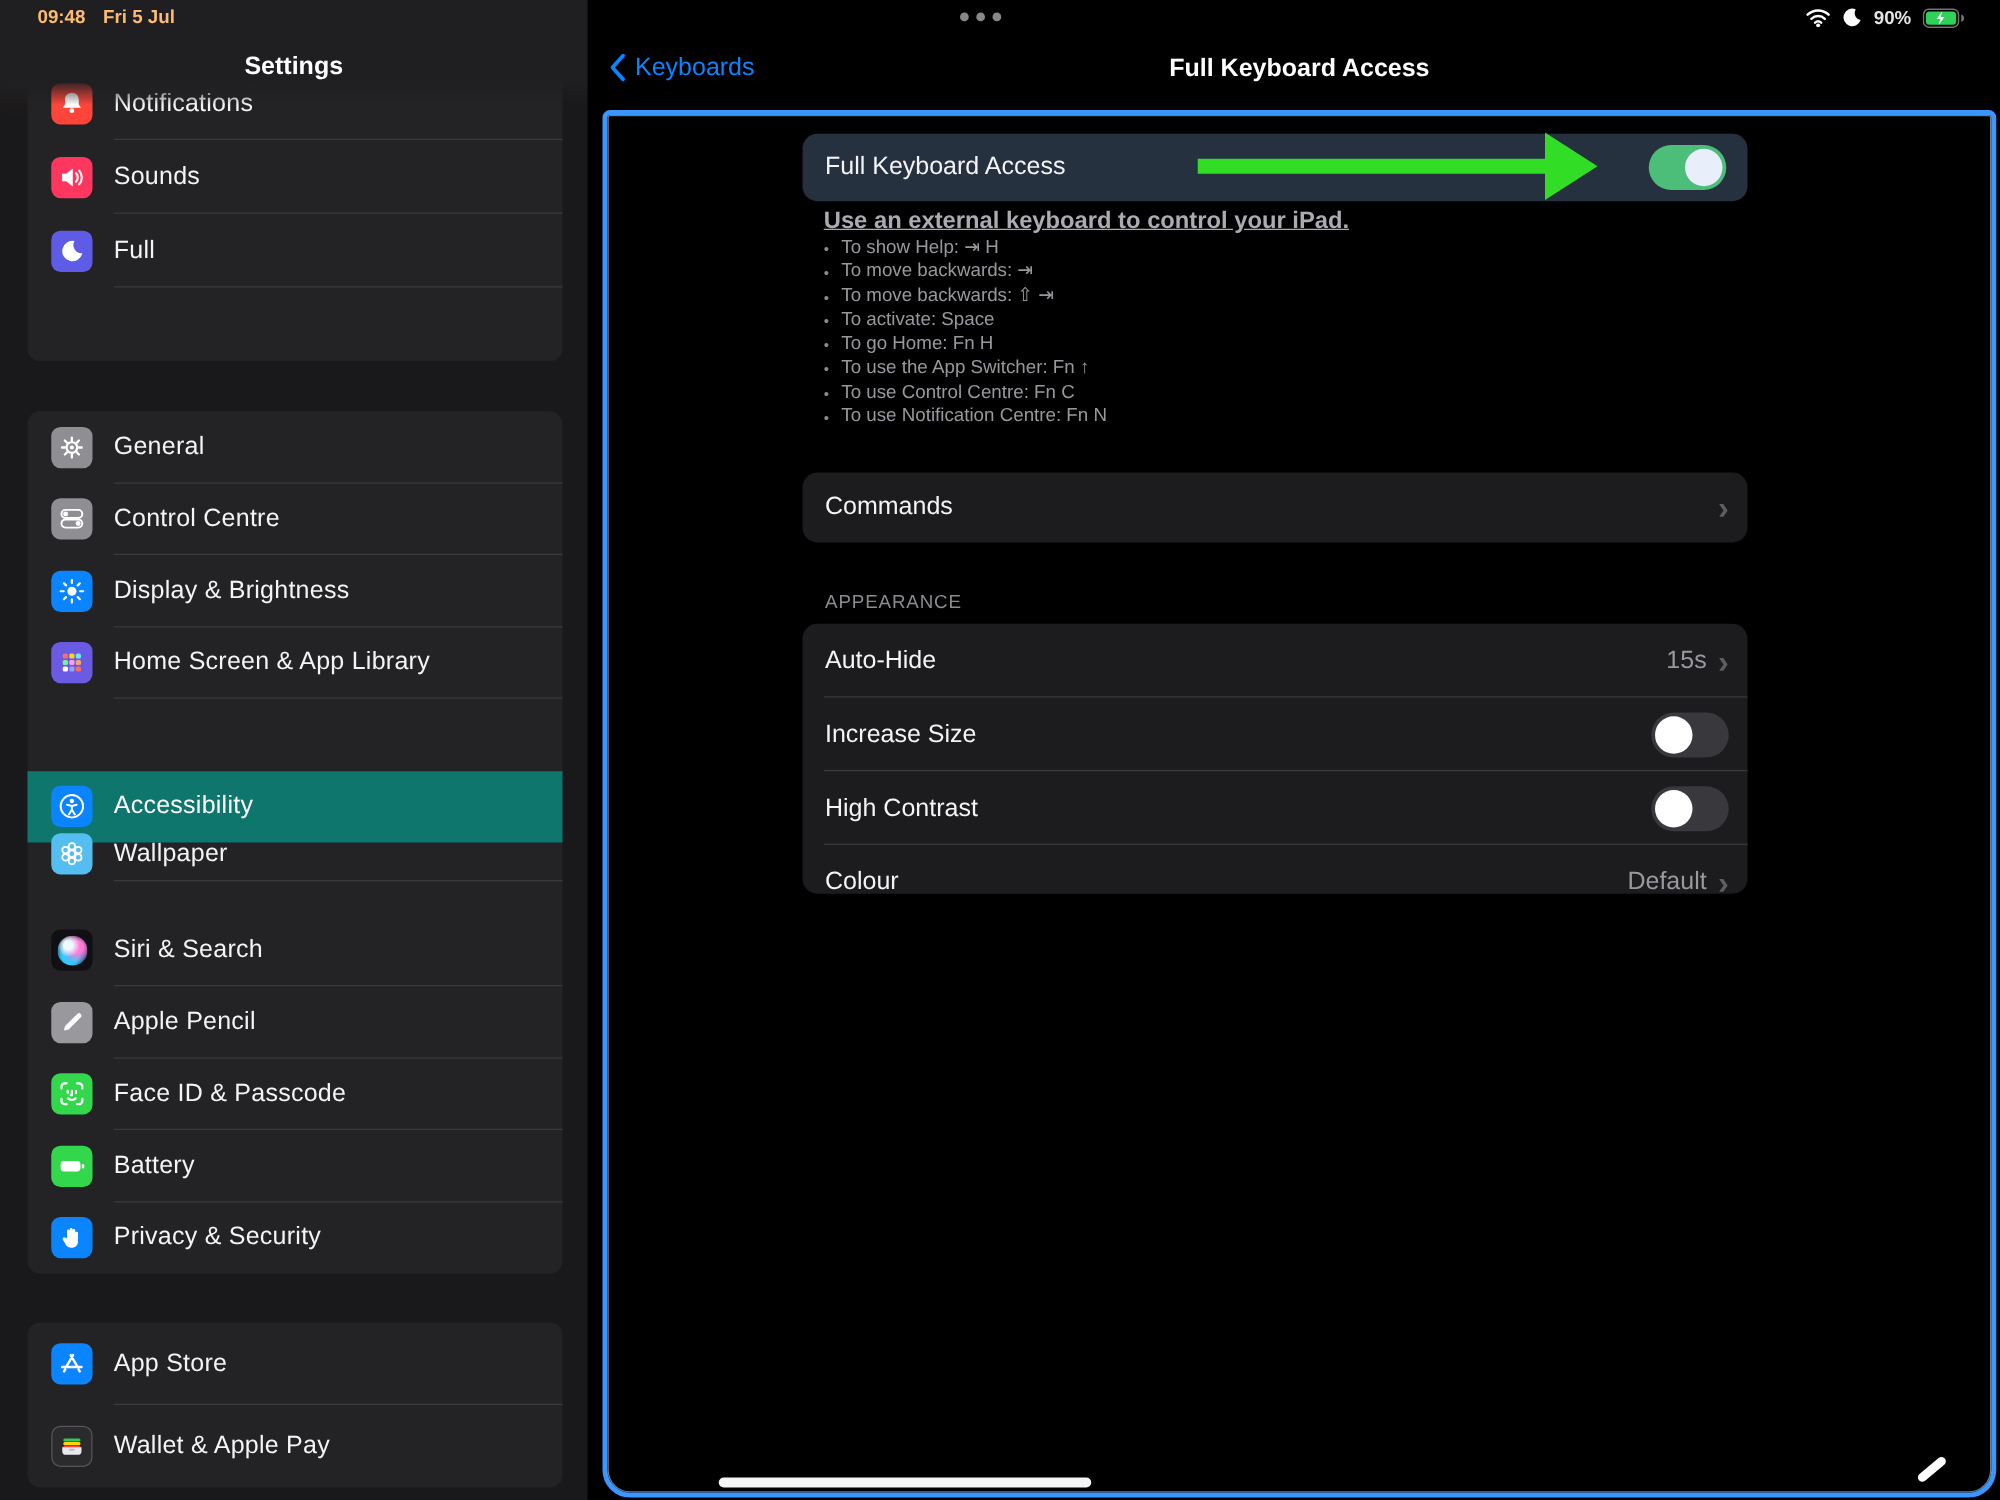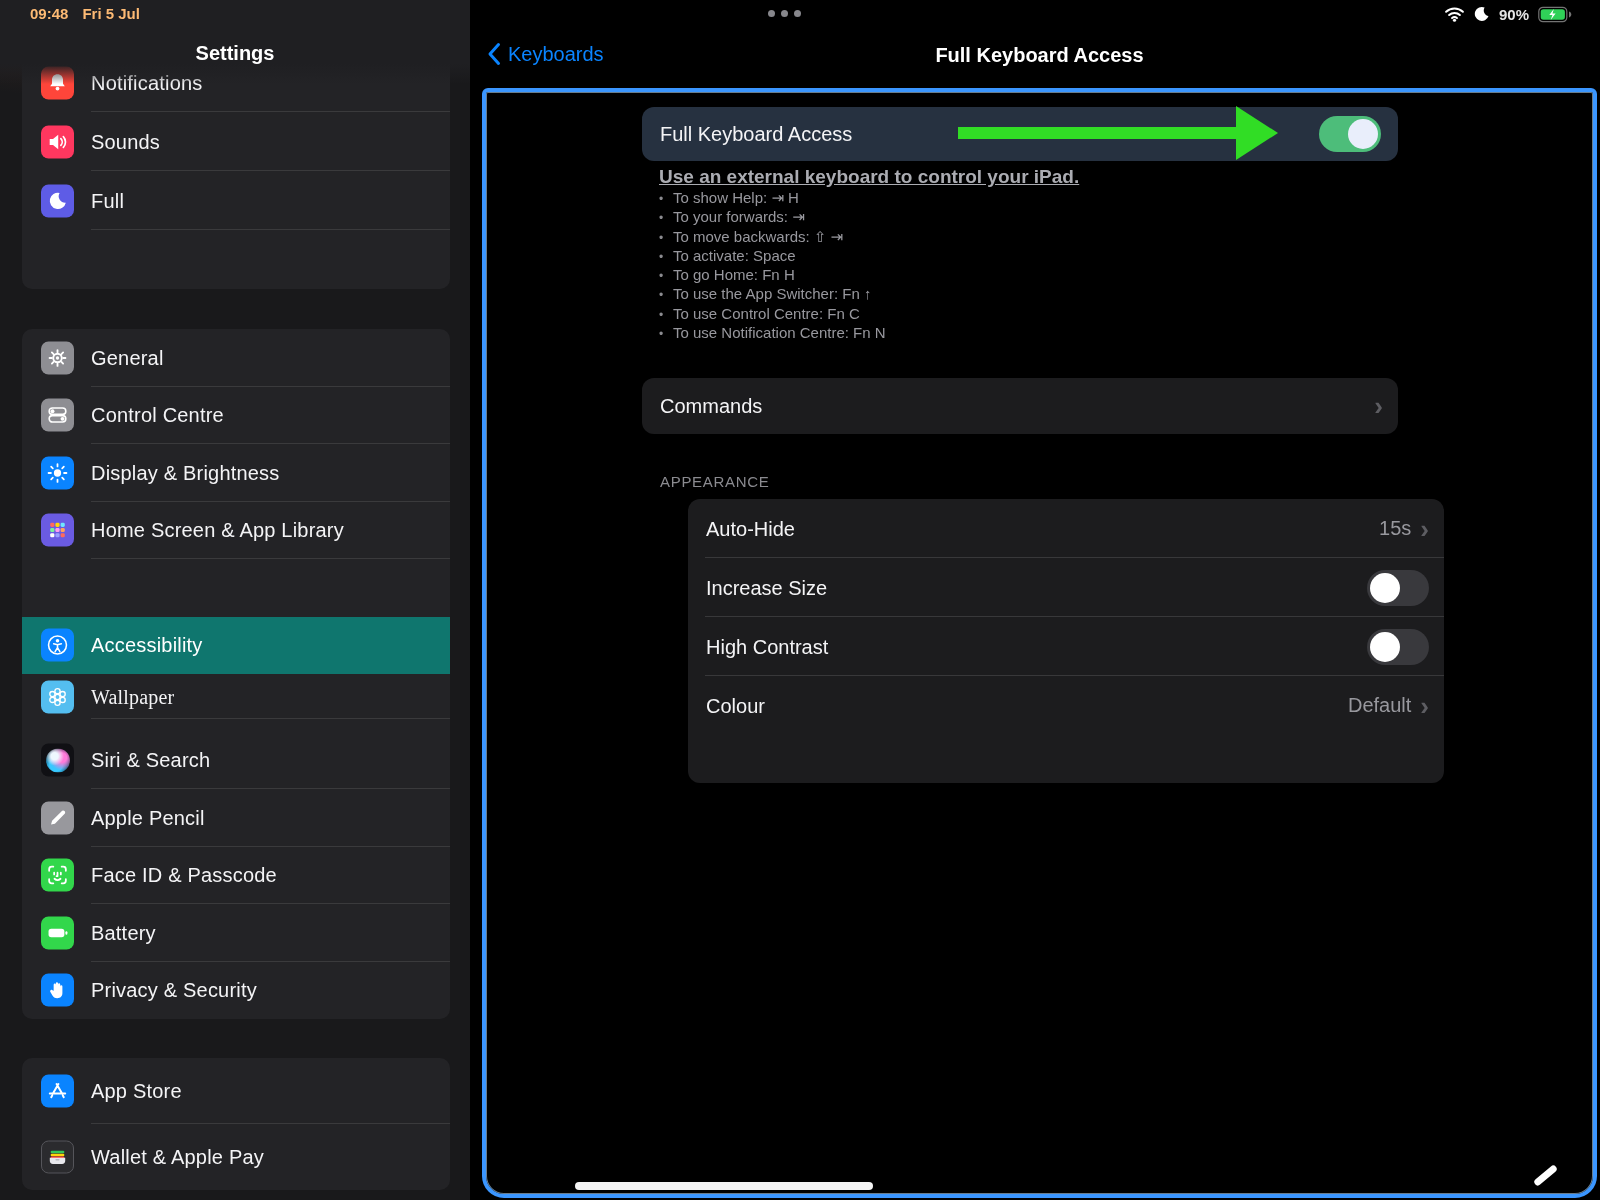--- a/index.html
+++ b/index.html
@@ -52,21 +52,21 @@
   .toggle.on .knob{right:3px;background:#e9eefb;}
   .toggle.off{background:#39393d;}
   .toggle.off .knob{left:3px;}
   .fka-toggle{position:absolute;left:1319px;top:116px;z-index:25;}
   .footnote{position:absolute;left:659px;top:168px;width:720px;z-index:15;}
   .fn-intro{font-size:19px;font-weight:700;color:#abacb2;margin-bottom:3px;line-height:18px;text-decoration:underline;}
   .fn-li{display:flex;font-size:15px;color:#98989e;line-height:18.3px;}
   .fn-li .dot{width:14px;color:#8b8b90;font-size:12px;padding-top:1px;}
   .commands-row{left:642px;top:378px;width:756px;height:56px;}
   .sec-header{position:absolute;left:660px;top:473px;font-size:15px;color:#8b8b90;letter-spacing:.7px;z-index:15;}
-  .appearance-card{left:642px;top:499px;width:756px;height:284px;margin-left:46px;}
+  .appearance-card{left:642px;top:499px;width:756px;height:216px;}
   .arow{position:absolute;left:0;width:100%;height:59px;}
   .arow .isep{position:absolute;left:17px;right:0;bottom:0;height:1px;background:#38383a;}
   .arrow-annot{position:absolute;left:958px;top:106px;z-index:35;pointer-events:none;}
   .home-indicator{position:absolute;left:575px;top:1182px;width:298px;height:8px;border-radius:4px;background:#f5f5f5;z-index:40;cursor:grab;}
   .corner-scroll{position:absolute;left:1532px;top:1172px;width:27px;height:7px;border-radius:4px;background:#fff;
     transform:rotate(-40deg);z-index:40;}
 </style>
 </head>
 <body>
 
@@ -166,21 +166,21 @@
       <div class="srow selected" style="top:287.5px;height:57.5px;">
         <span class="tile" style="background:#0A84FF">
           <svg viewBox="0 0 24 24">
               <circle cx="12" cy="12" r="8.6" fill="none" stroke="#fff" stroke-width="1.5"></circle>
               <circle cx="12" cy="7.9" r="1.7" fill="#fff"></circle>
               <path d="M8.3 10.9l3.7.9 3.7-.9M12 11.8v2.8M12 14.6l-2.3 3.7M12 14.6l2.3 3.7" stroke="#fff" stroke-width="1.5" fill="none" stroke-linecap="round" stroke-linejoin="round"></path>
             </svg>
         </span>
         <span class="slabel" style="color:#fff">Accessibility</span>
       </div>
-      <div class="srow" style="top:345px;height:45px;font-family:Liberation Serif, serif;">
+      <div class="srow" style="top:331px;height:45px;">
         <span class="tile" style="background:#54BEF0">
           <svg viewBox="0 0 24 24">
               <g fill="none" stroke="#fff" stroke-width="1.3">
                 <circle cx="12" cy="12" r="2.5"></circle>
                 <circle cx="12" cy="6.4" r="2.5"></circle>
                 <circle cx="16.9" cy="9.2" r="2.5"></circle>
                 <circle cx="16.9" cy="14.8" r="2.5"></circle>
                 <circle cx="12" cy="17.6" r="2.5"></circle>
                 <circle cx="7.1" cy="14.8" r="2.5"></circle>
                 <circle cx="7.1" cy="9.2" r="2.5"></circle>
@@ -303,21 +303,21 @@
   </svg>
 
   <div class="footnote">
     <div class="fn-intro">Use an external keyboard to control your iPad.</div>
     <div class="fn-li">
         <span class="dot">•</span>
         <span>To show Help: ⇥ H</span>
       </div>
     <div class="fn-li">
         <span class="dot">•</span>
-        <span>To your forwards: ⇥</span>
+        <span>To move backwards: ⇥</span>
       </div>
     <div class="fn-li">
         <span class="dot">•</span>
         <span>To move backwards: ⇧ ⇥</span>
       </div>
     <div class="fn-li">
         <span class="dot">•</span>
         <span>To activate: Space</span>
       </div>
     <div class="fn-li">

